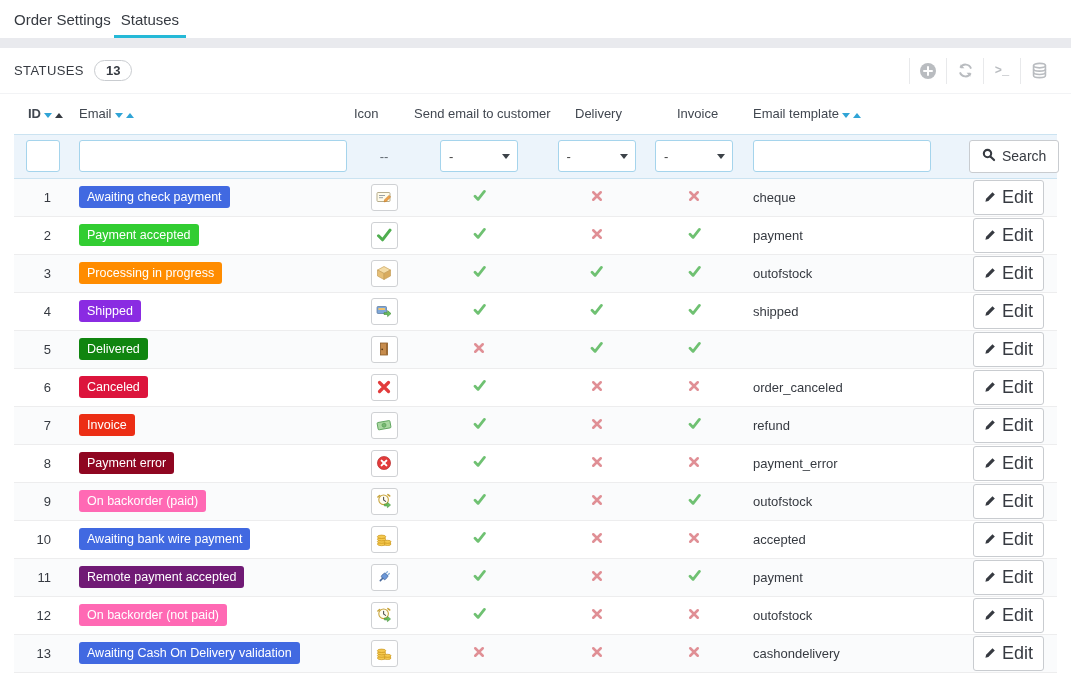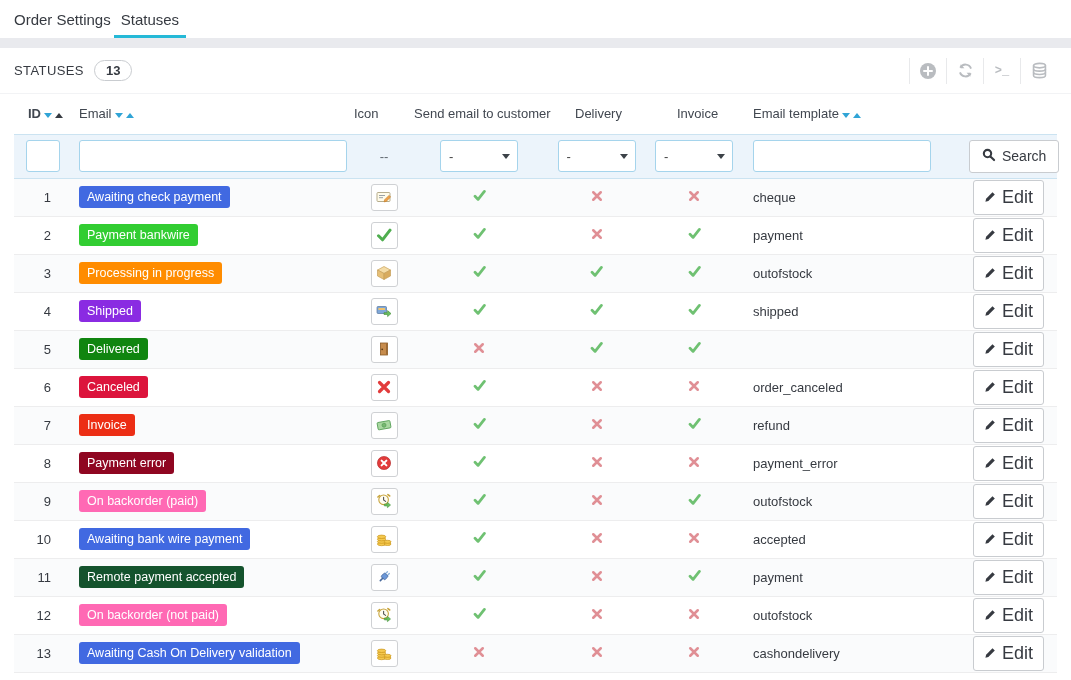--- a/index.html
+++ b/index.html
@@ -202,21 +202,21 @@
           <td class="c-tpl">cheque</td>
           <td class="c-act"><button class="btn btn-edit">
               <span><svg width="12" height="12" viewBox="0 0 16 16">
                   <path d="M11.3 1.6l3.1 3.1-8.6 8.6-3.9 1 .9-3.9z" fill="#363a41"></path>
                 </svg></span>
               <span>Edit</span>
             </button></td>
         </tr>
         <tr>
           <td class="c-id">2</td>
-          <td class="c-name"><span class="badge" style="background:#32cd32">Payment bankwire</span></td>
+          <td class="c-name"><span class="badge" style="background:#32cd32">Payment accepted</span></td>
           <td class="c-icon"><span class="icon-box">
               <svg width="16" height="16" viewBox="0 0 16 16">
                 <path d="M2.5 8.8l4 4L14 3.2" fill="none" stroke="#4fae4f" stroke-width="3" stroke-linecap="round" stroke-linejoin="round"></path>
               </svg>
             </span></td>
           <td class="c-mid"><span class="mark ok"><svg width="13" height="13" viewBox="0 0 16 16">
                 <path d="M2.5 9l3.8 3.8L14 3" fill="none" stroke="currentColor" stroke-width="3.4" stroke-linecap="round" stroke-linejoin="round"></path>
               </svg></span></td>
           <td class="c-mid"><span class="mark no"><svg width="12" height="12" viewBox="0 0 16 16">
                 <path d="M3 3l10 10M13 3L3 13" stroke="currentColor" stroke-width="3.4" stroke-linecap="round"></path>
@@ -447,21 +447,21 @@
           <td class="c-tpl">accepted</td>
           <td class="c-act"><button class="btn btn-edit">
               <span><svg width="12" height="12" viewBox="0 0 16 16">
                   <path d="M11.3 1.6l3.1 3.1-8.6 8.6-3.9 1 .9-3.9z" fill="#363a41"></path>
                 </svg></span>
               <span>Edit</span>
             </button></td>
         </tr>
         <tr>
           <td class="c-id">11</td>
-          <td class="c-name"><span class="badge" style="background:#14532d">Remote payment accepted</span></td>
+          <td class="c-name"><span class="badge" style="background:#701a75">Remote payment accepted</span></td>
           <td class="c-icon"><span class="icon-box">
               <svg width="16" height="16" viewBox="0 0 16 16">
                 <g transform="rotate(45 8 8)">
                   <path d="M6.7 4.8V1.8M9.3 4.8V1.8" stroke="#8fb3db" stroke-width="1.4" stroke-linecap="round"></path>
                   <rect x="5.4" y="4.6" width="5.2" height="5.2" rx="1.2" fill="#6b97d8" stroke="#48699c" stroke-width=".8"></rect>
                   <path d="M8 9.8v3.4" stroke="#48699c" stroke-width="1.6" stroke-linecap="round"></path>
                 </g>
               </svg>
             </span></td>
           <td class="c-mid"><span class="mark ok"><svg width="13" height="13" viewBox="0 0 16 16">

